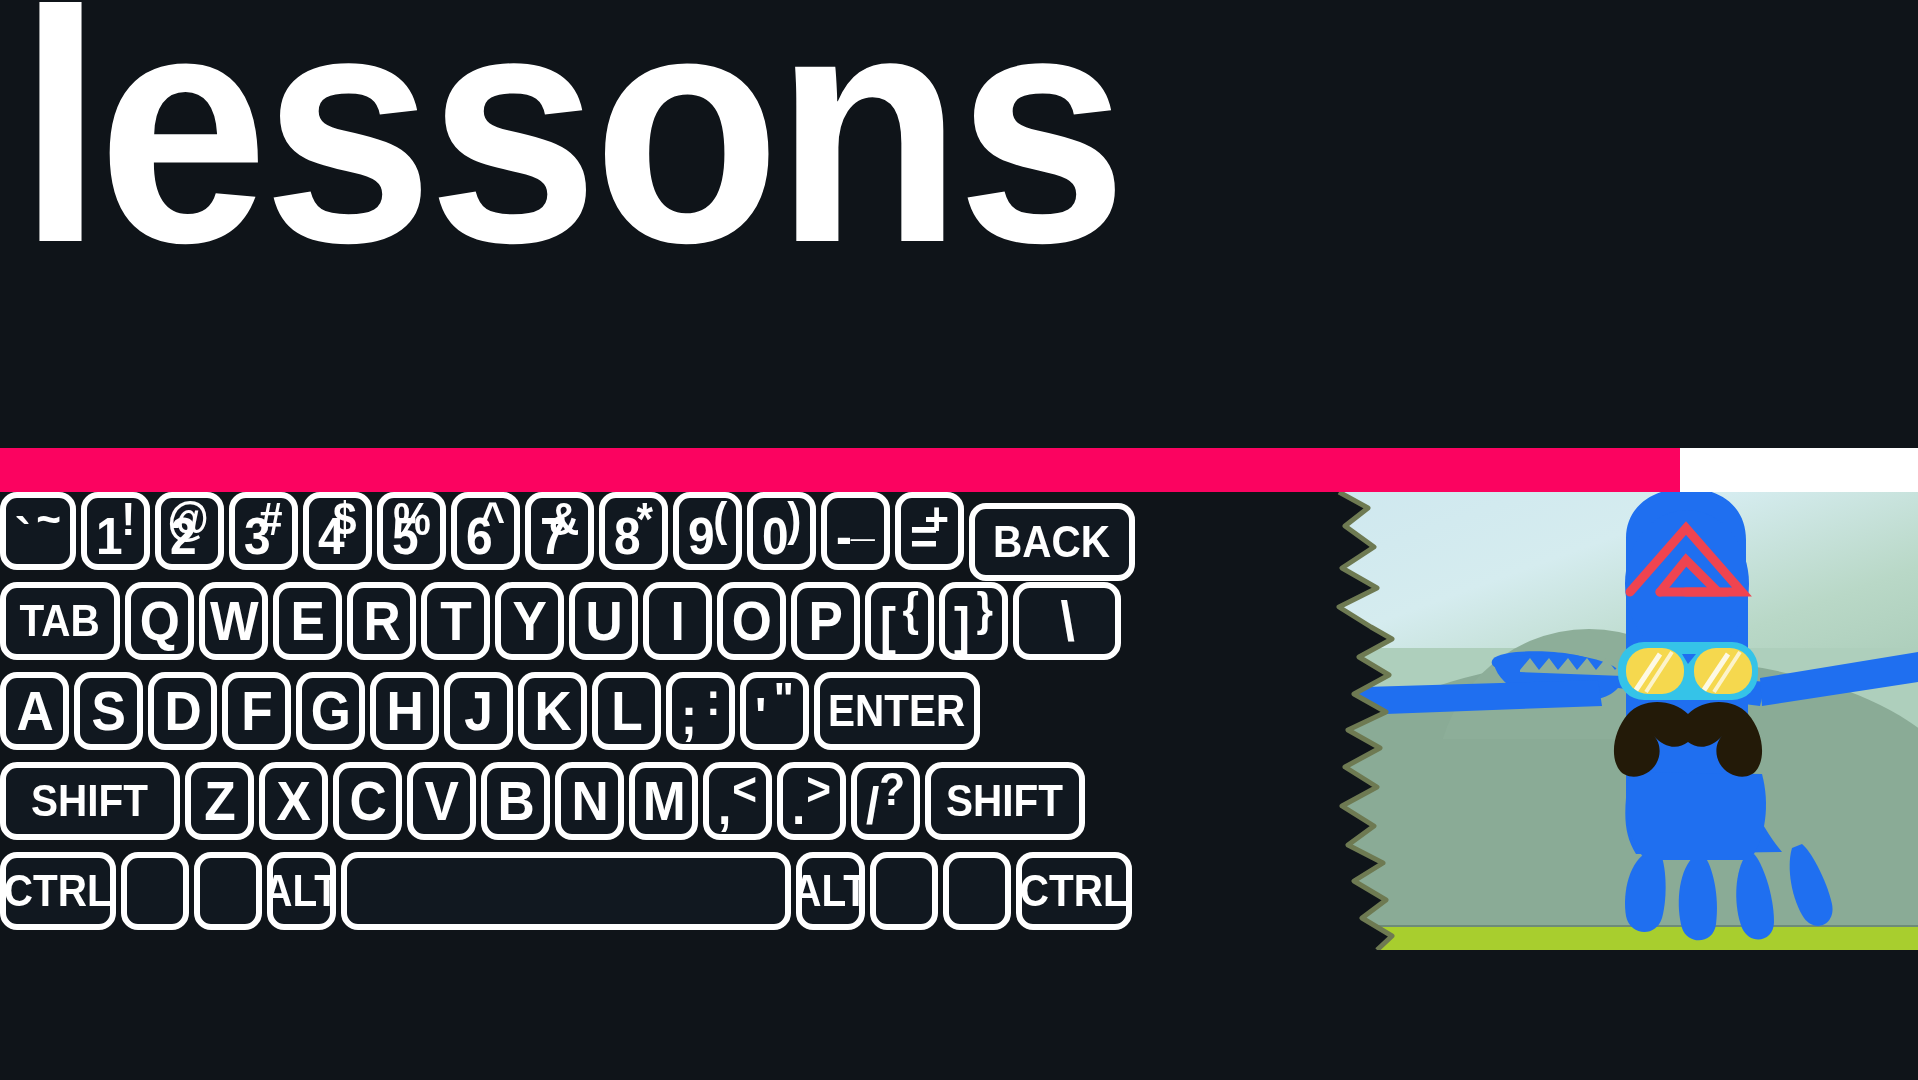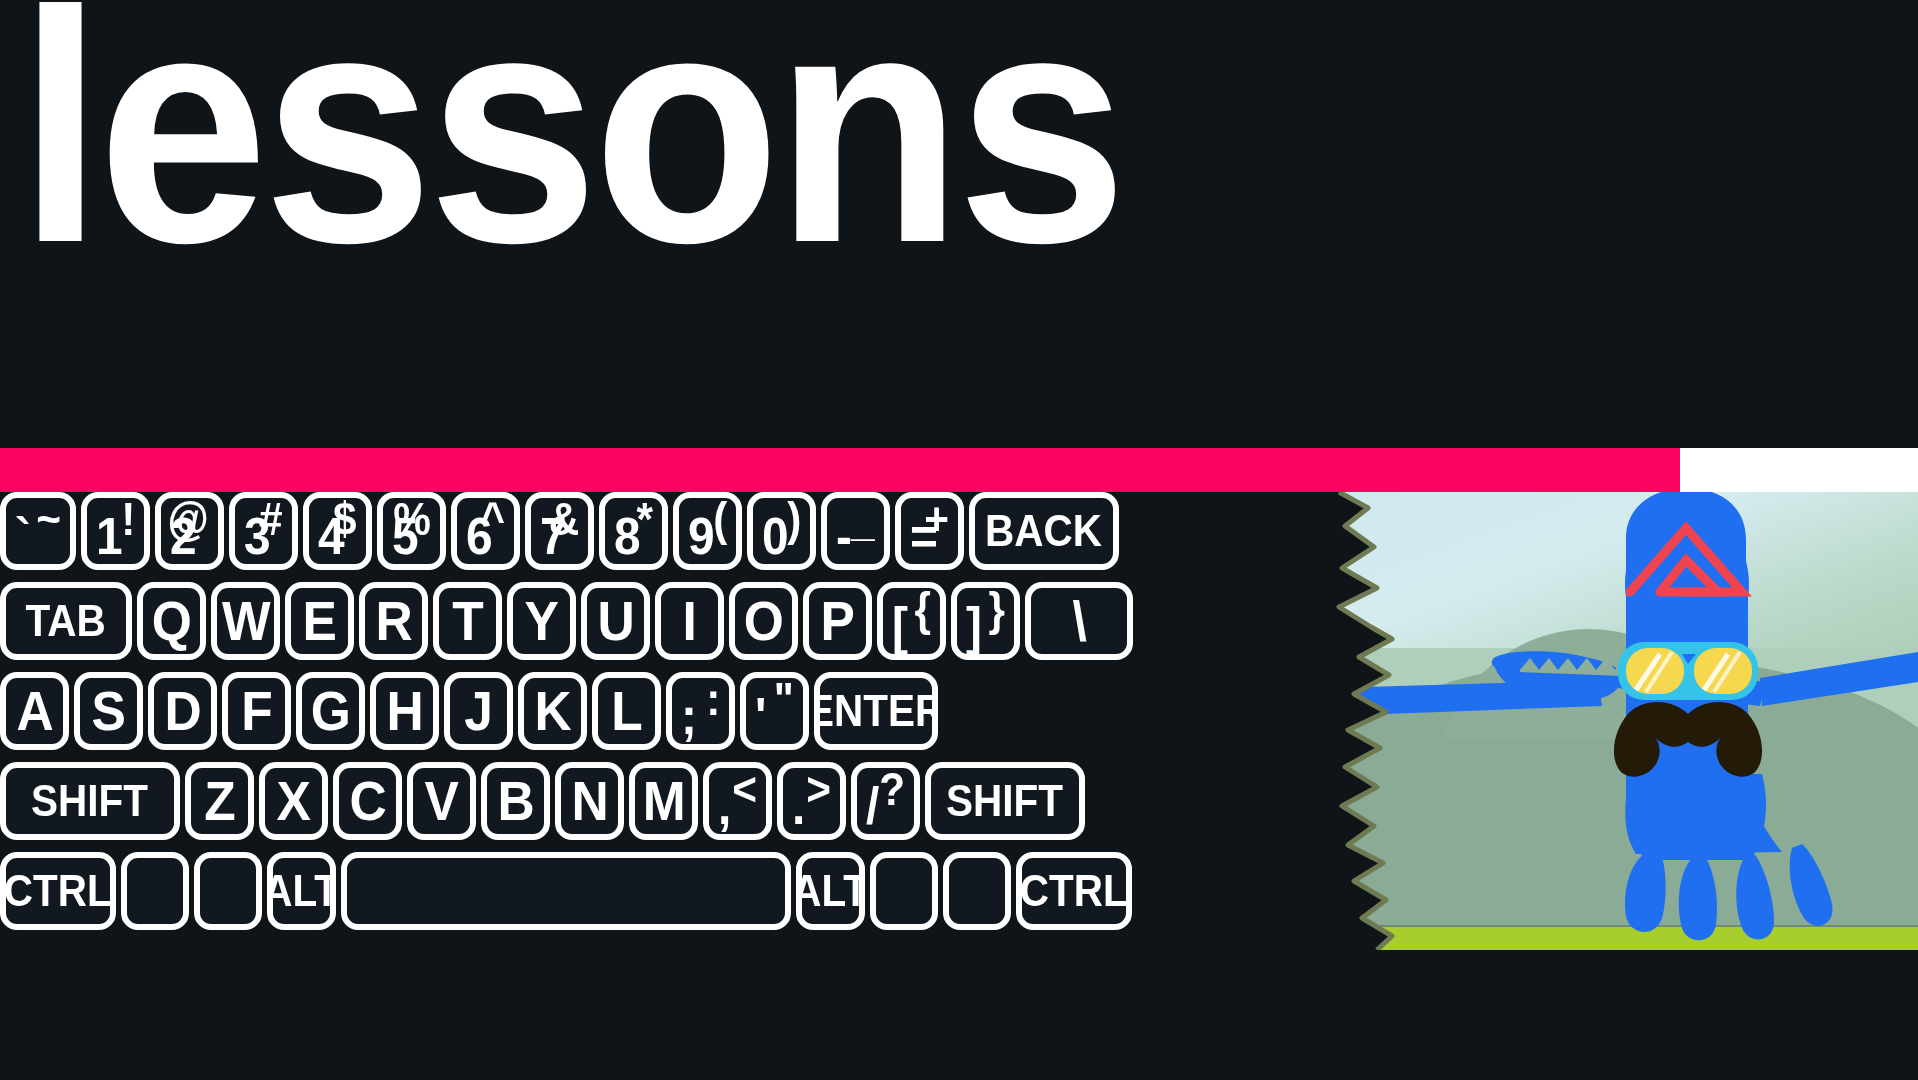--- a/index.html
+++ b/index.html
@@ -98,26 +98,26 @@
   .key.dual .upper{
     position:absolute;
     right:9px; top:-2px;
     font-size:46px; font-weight:700; line-height:1;
     transform:scaleX(0.92); transform-origin:right top;
   }
 
   
   .w-std  { width:69px; }
   .w-tilde{ width:76px; }
-  .w-tab  { width:132px; }
+  .w-tab  { width:120px; }
   .w-caps { width:142px; }
   .w-shift{ width:180px; }
   .w-rshift{ width:160px; }
-  .w-back { width:150px; }
-  .w-enter{ width:124px; }
+  .w-back { width:166px;margin-top:11px; }
+  .w-enter{ width:166px; }
   .w-bslash{ width:108px; }
   .w-ctrl { width:116px; }
   .w-meta { width:68px; }
   .w-alt  { width:69px; }
   .w-space{ width:450px; }
 
   
   #photo-panel{
     position:absolute;
     left:1330px; top:0px;

